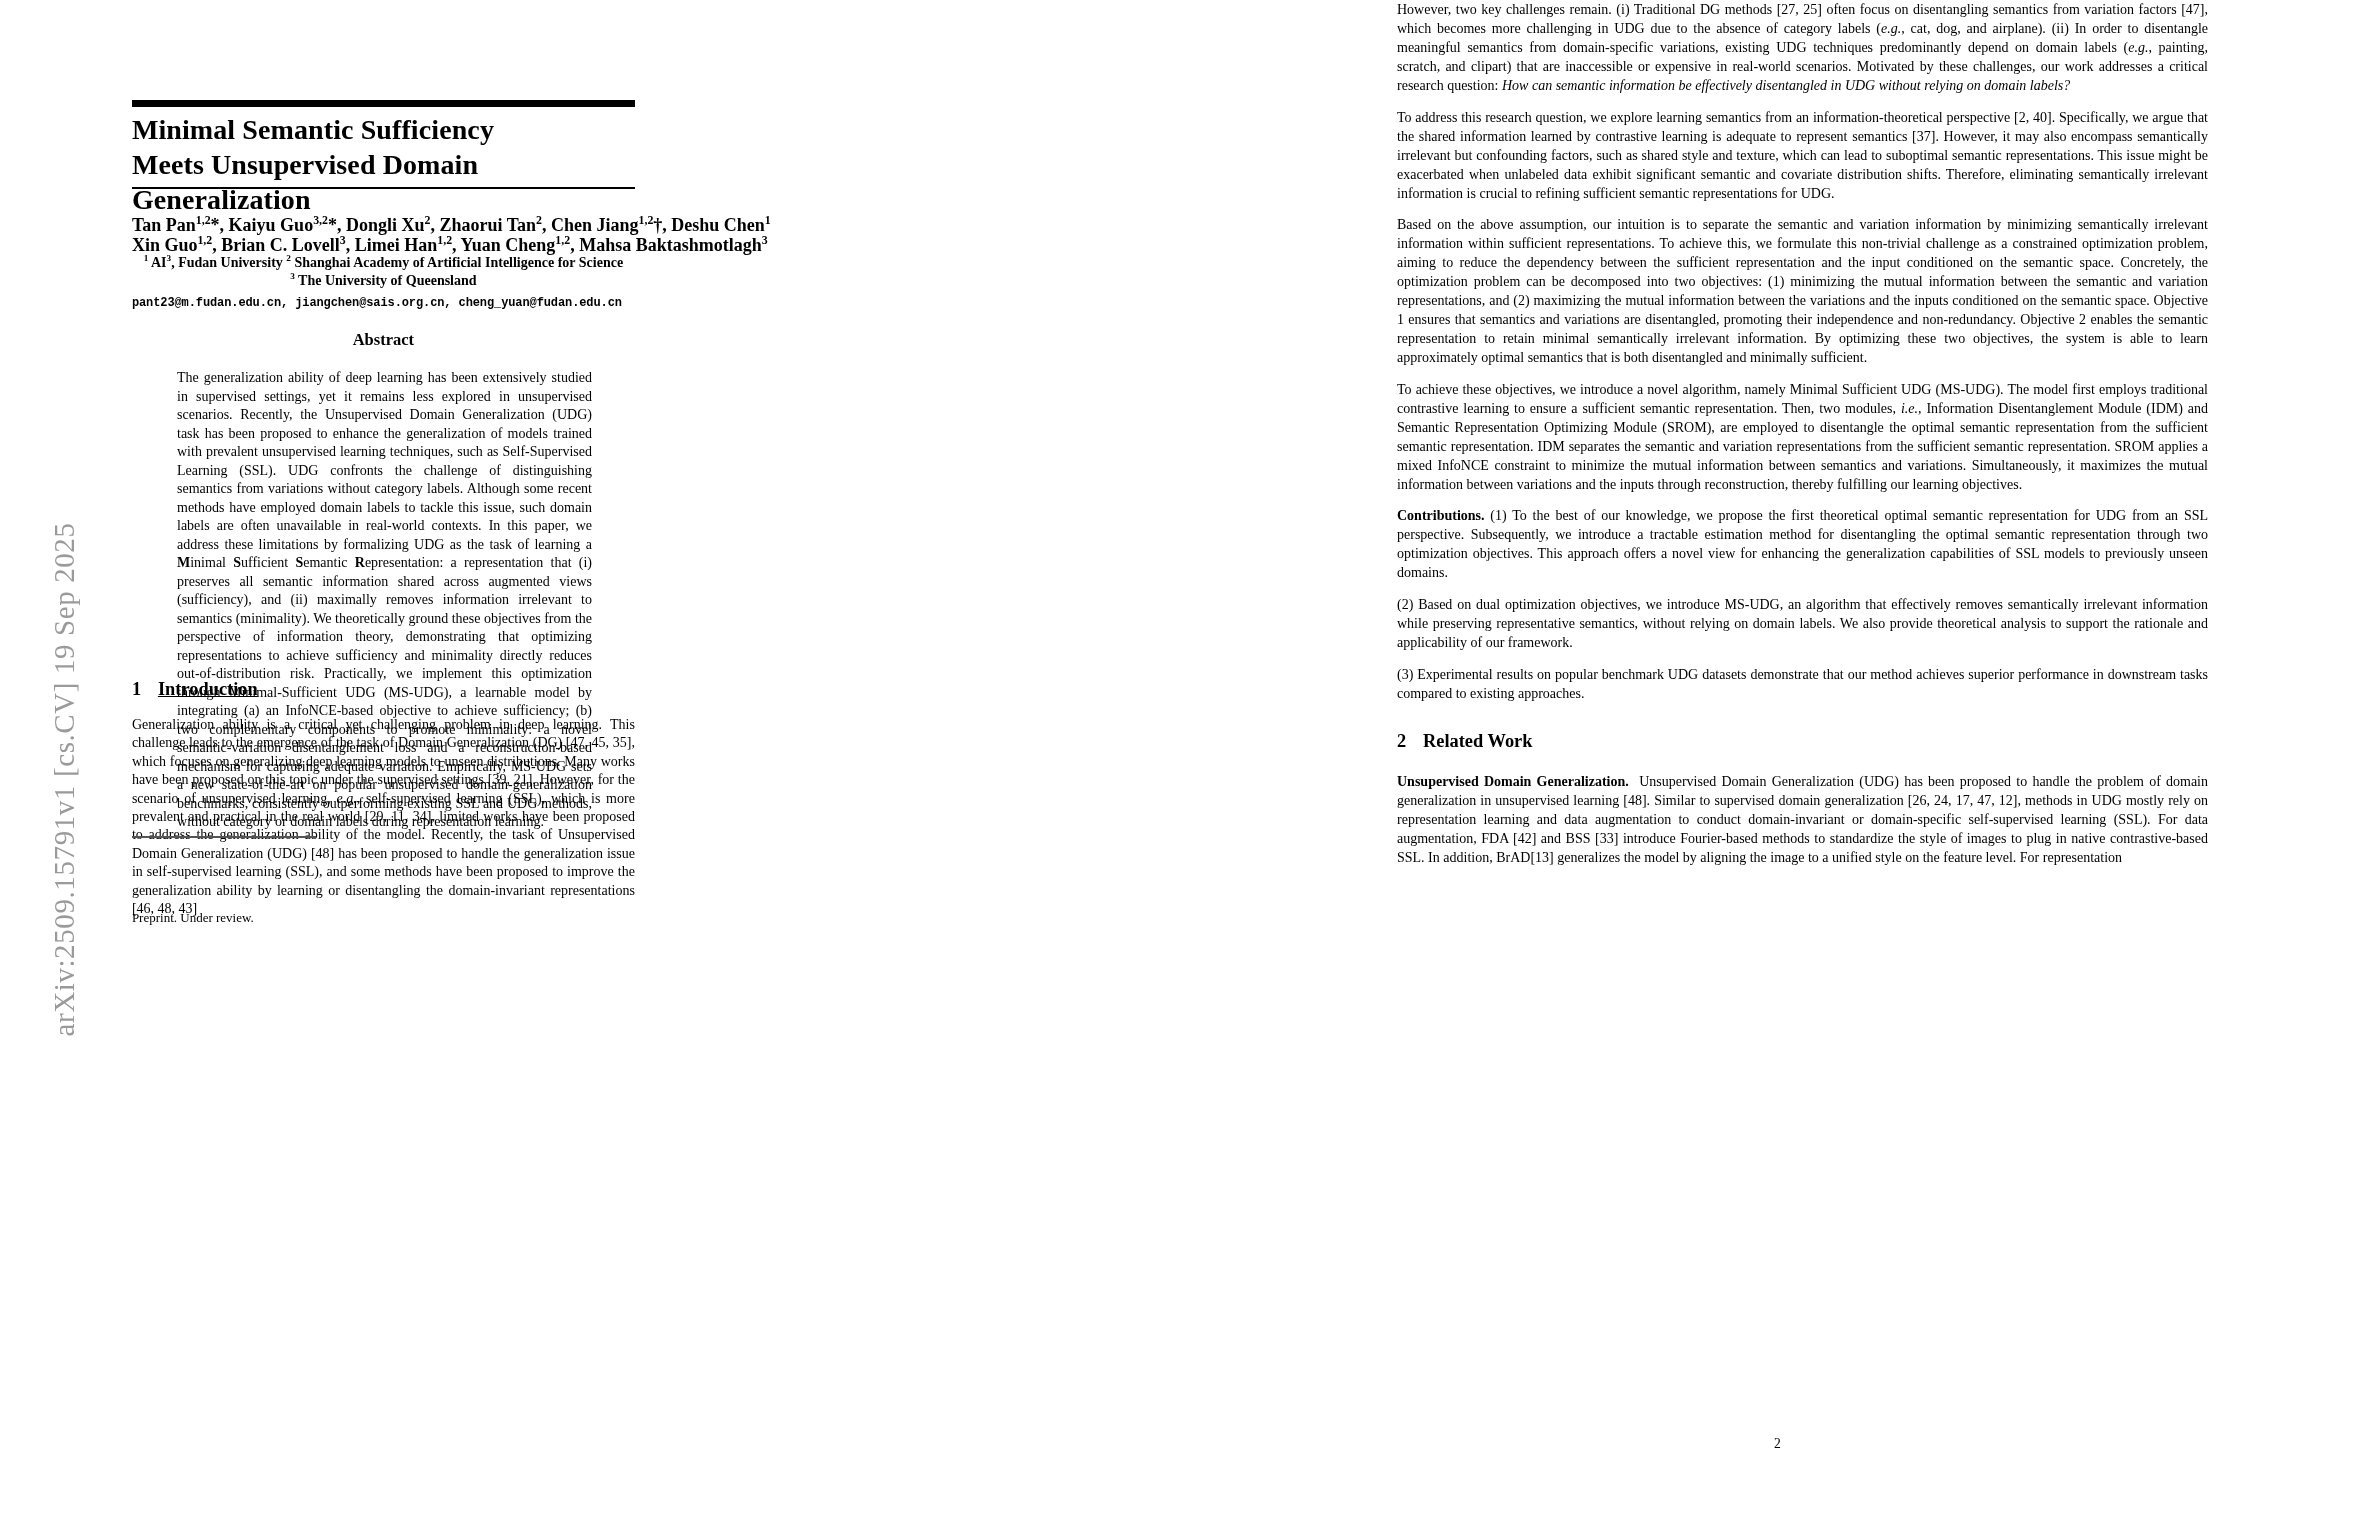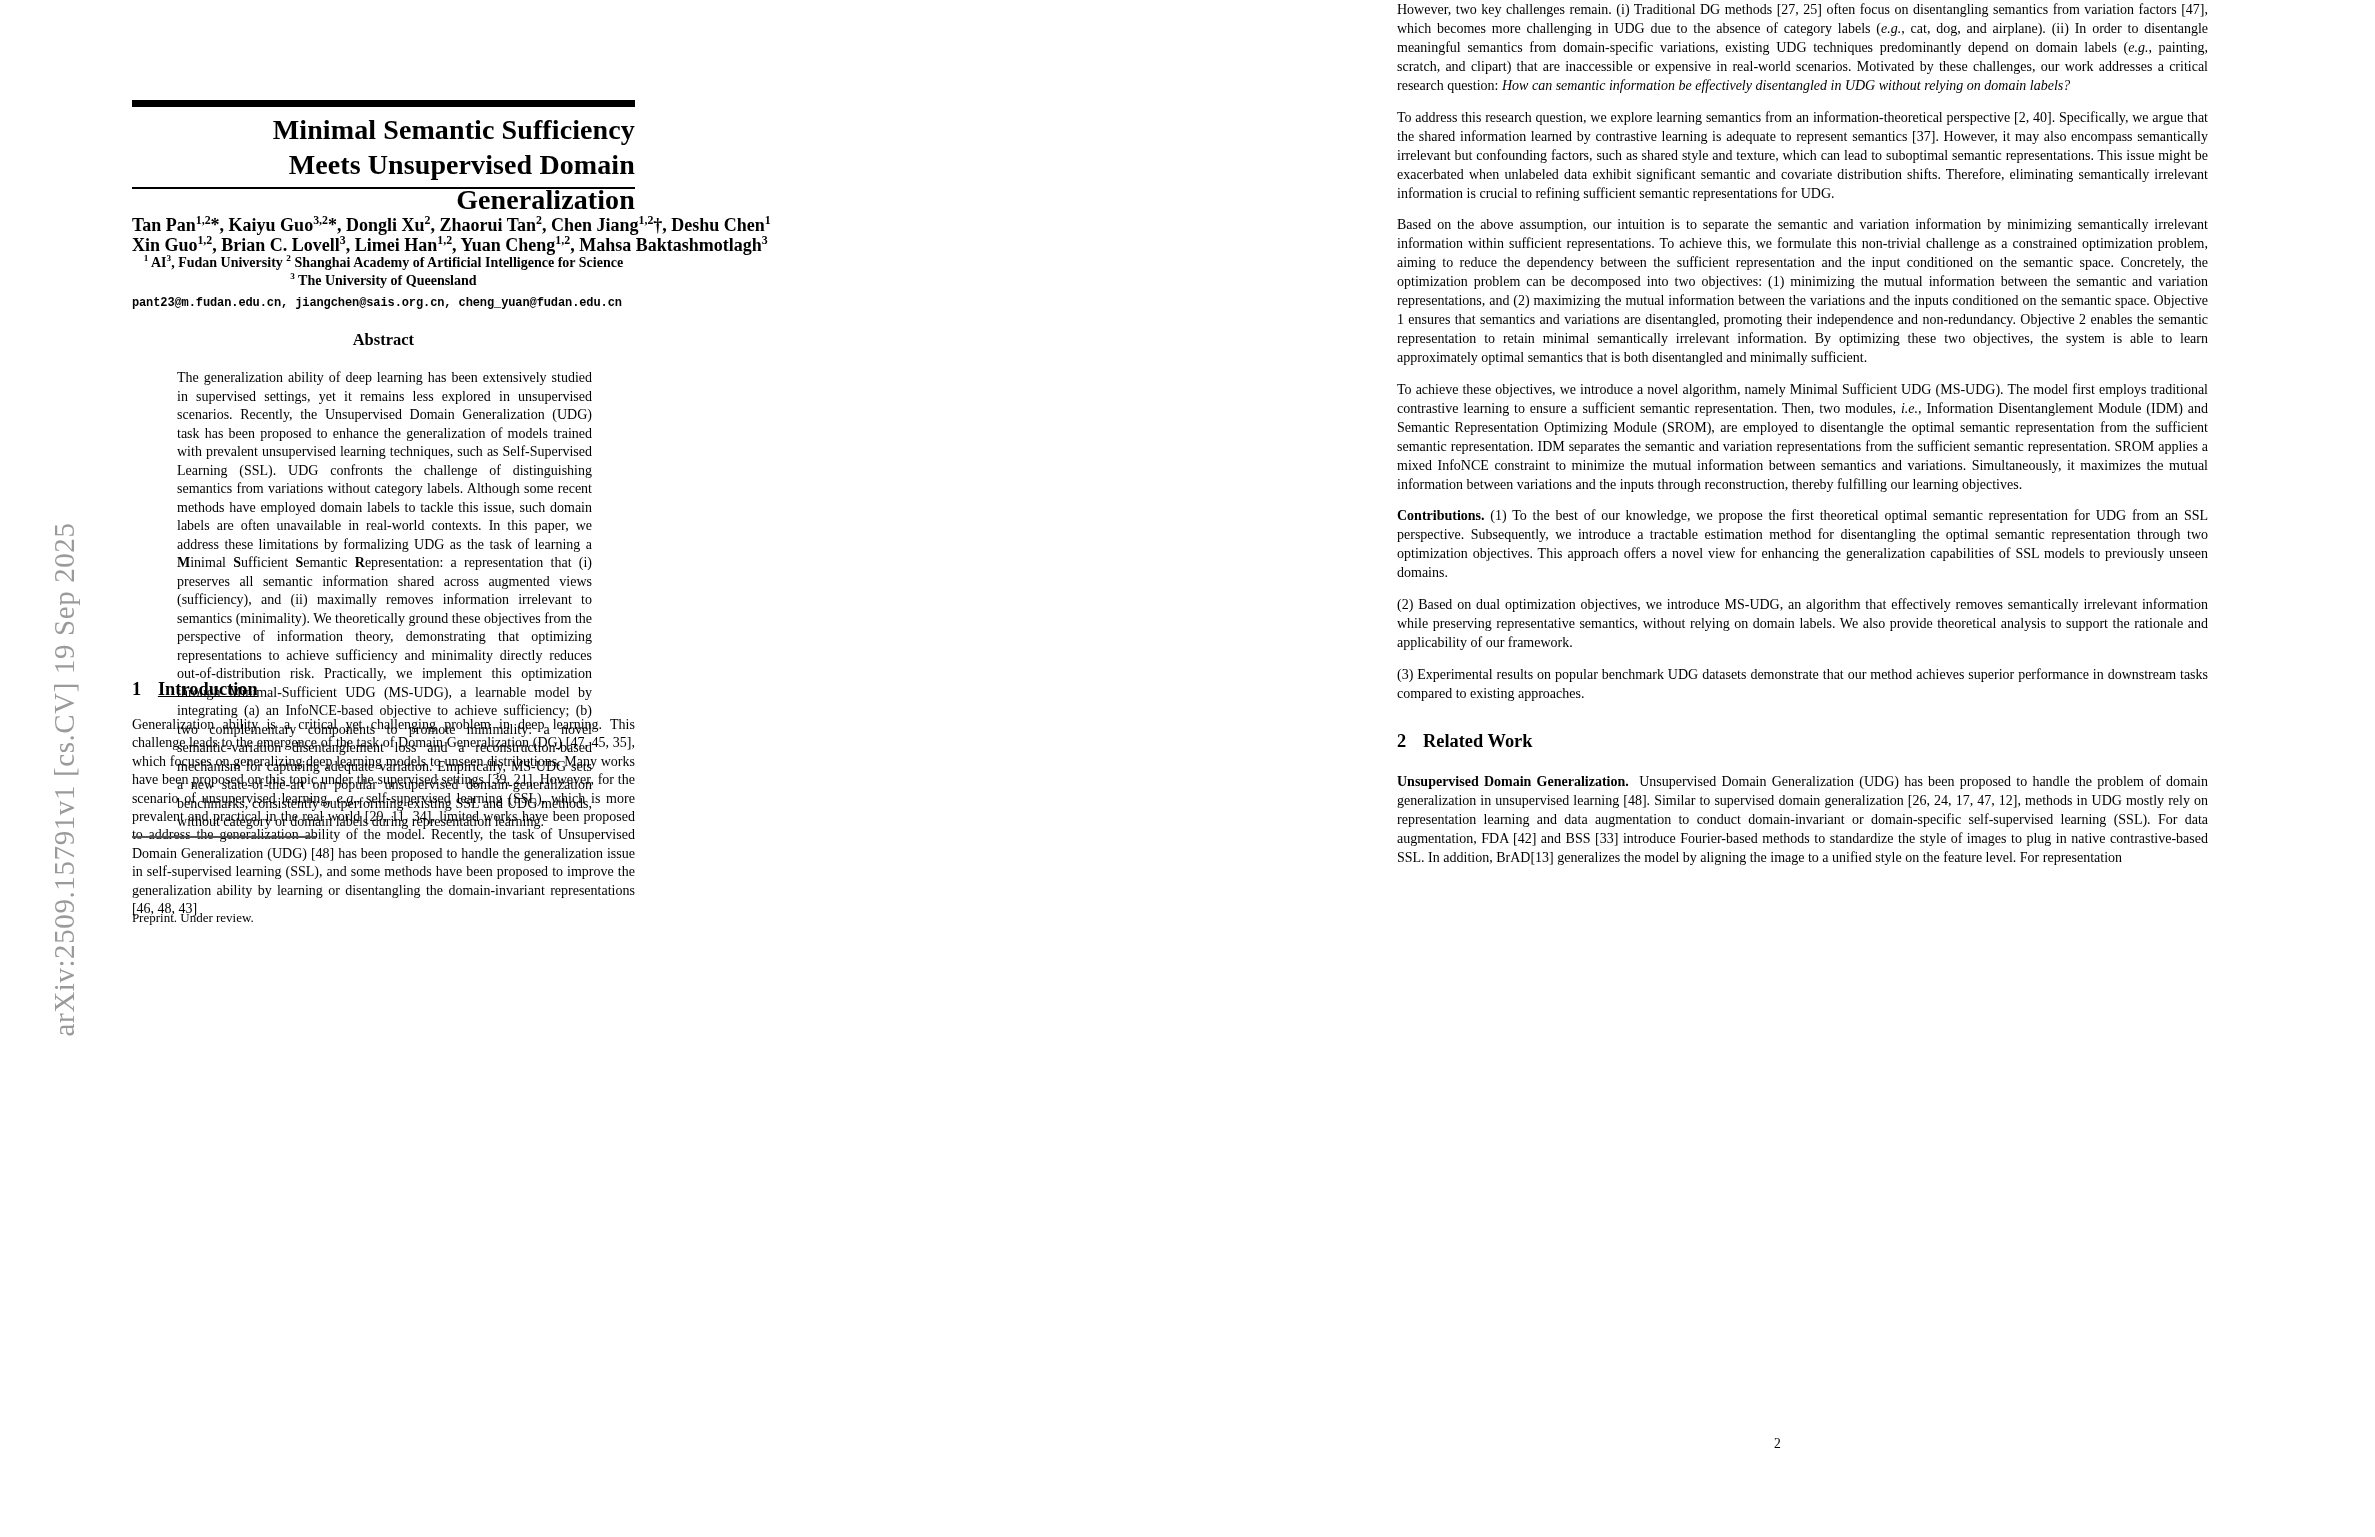--- a/index.html
+++ b/index.html
@@ -56,21 +56,21 @@
     top: 187px;
     width: 503px;
     height: 1.9px;
     background: #000;
   }
   .title {
     position: absolute;
     left: 3.9px;
     top: 112px;
     width: 503px;
-    text-align: right;
+    text-align: left;
     font-size: 28px;
     font-weight: bold;
     line-height: 35px;
     letter-spacing: 0.1px;
   }
   .title .line { display: block; }
 
   
   .authors {
     position: absolute;

